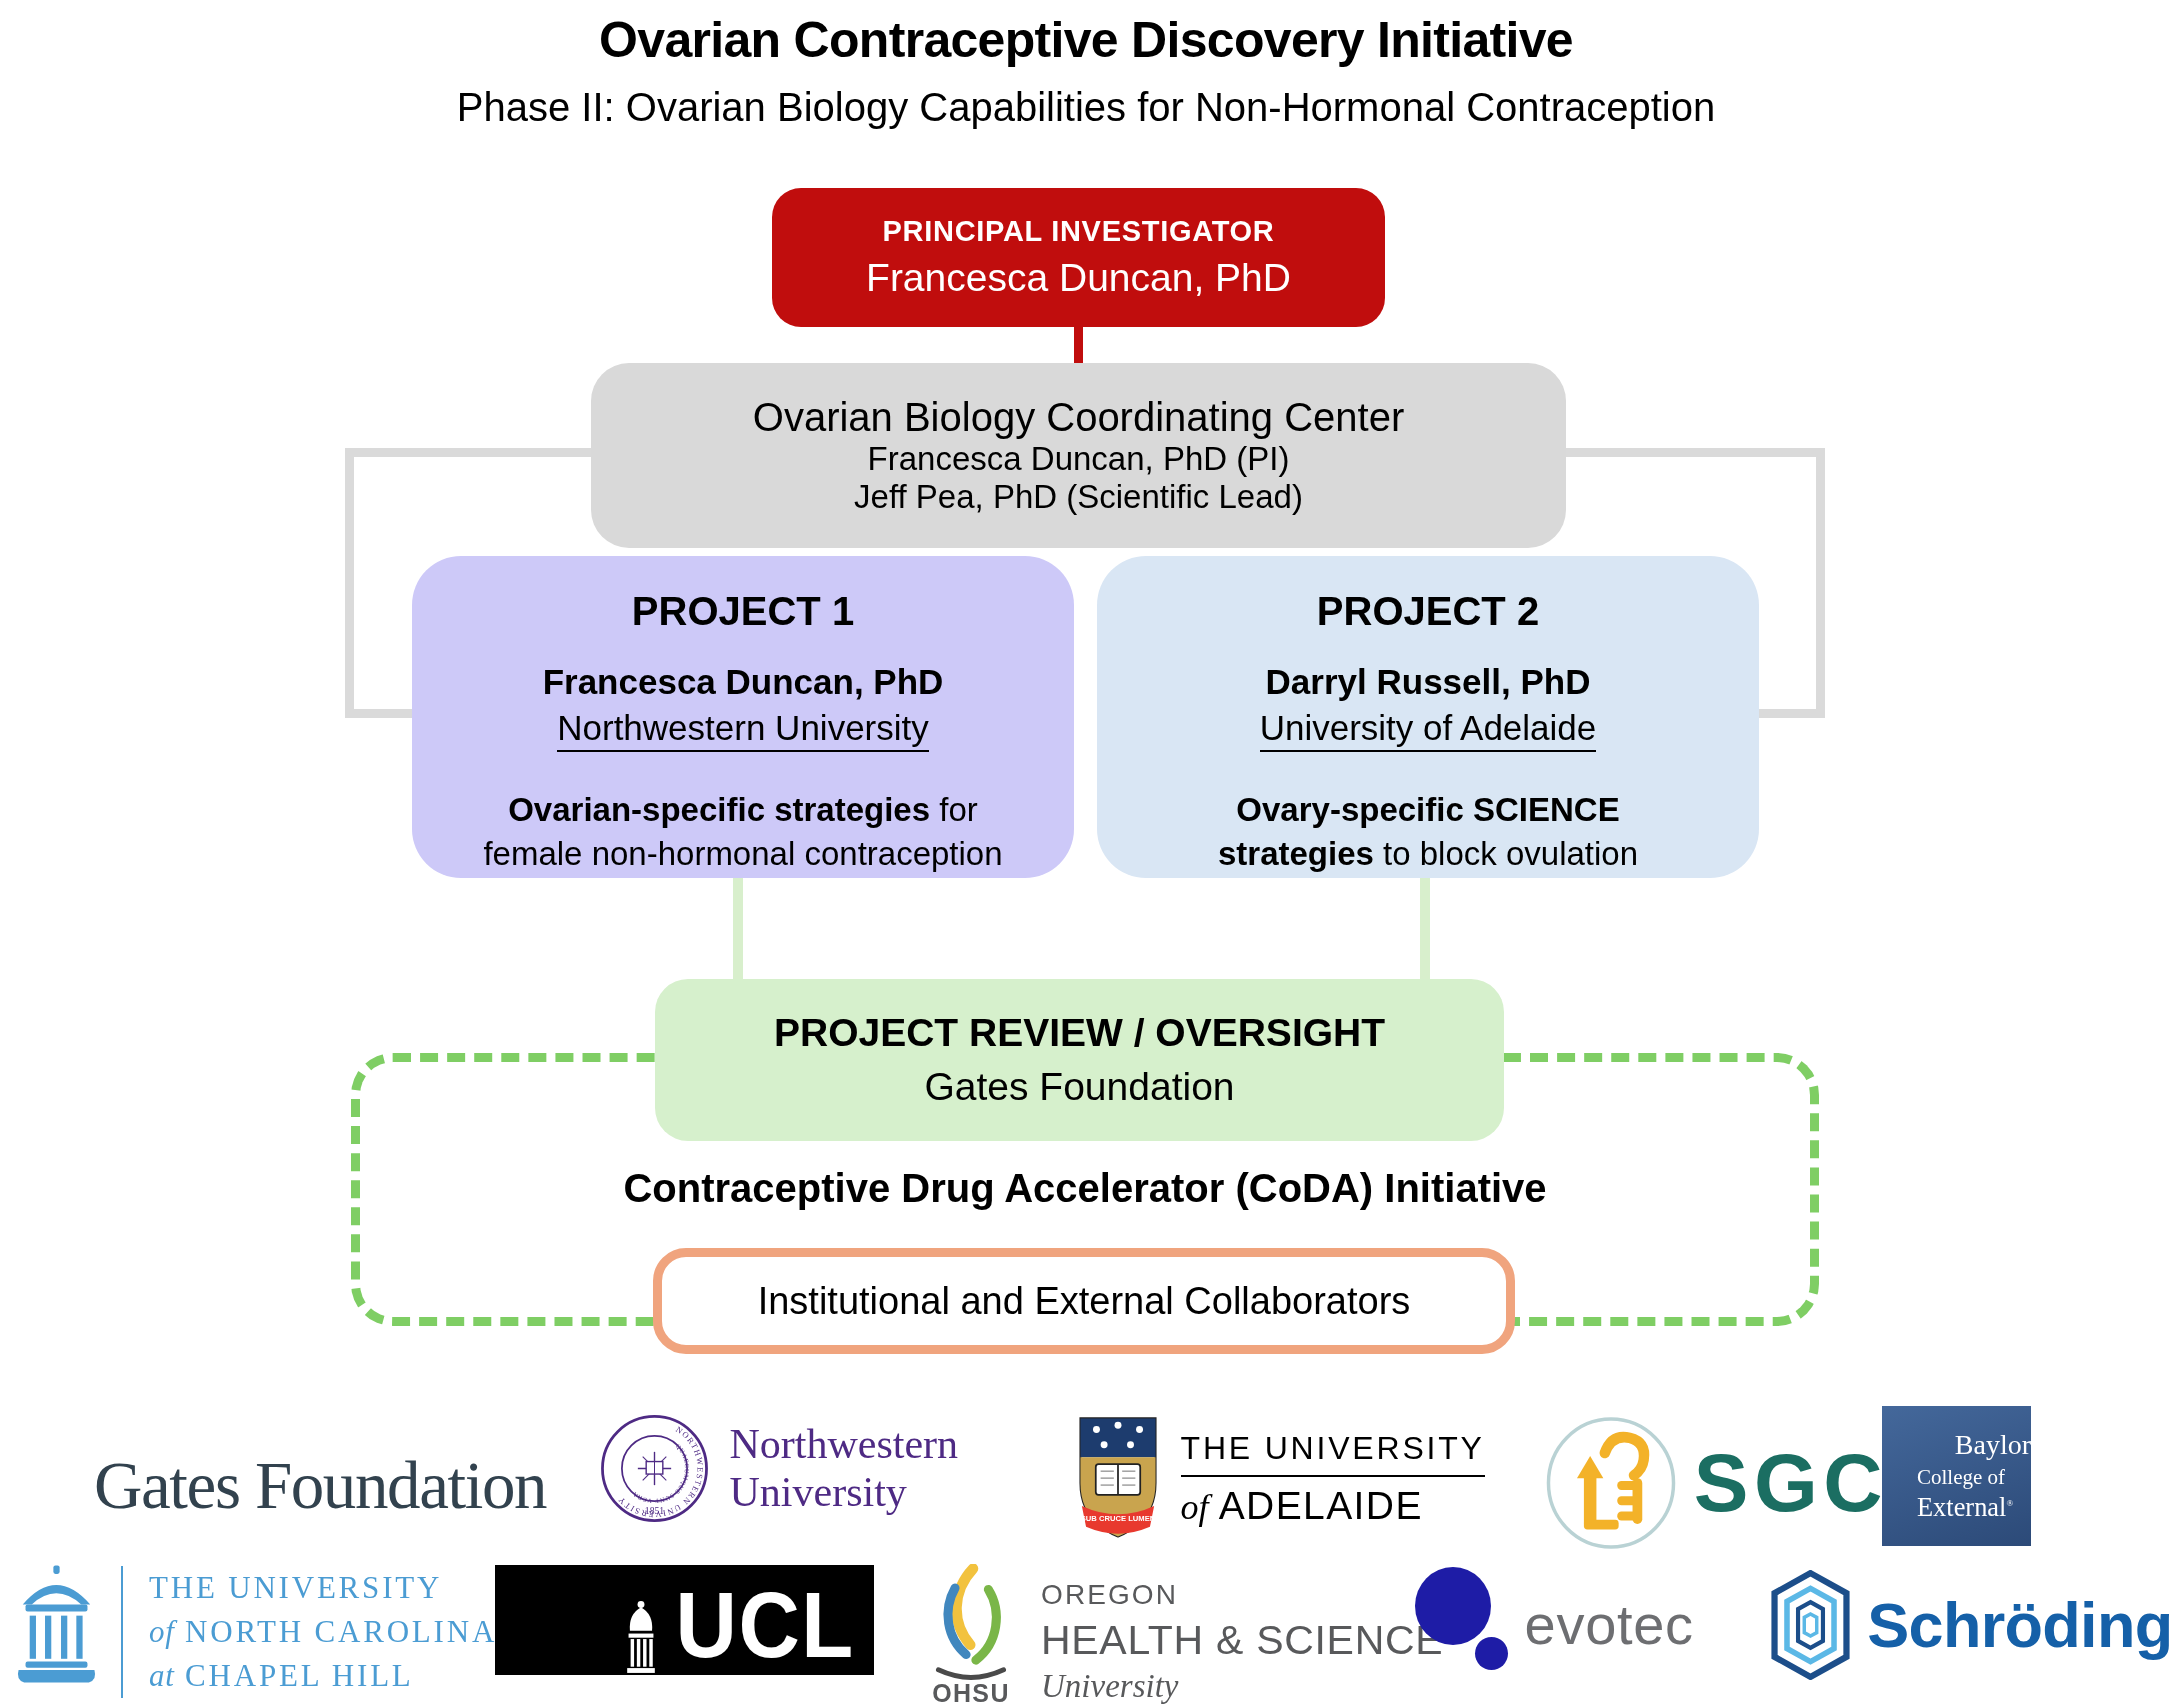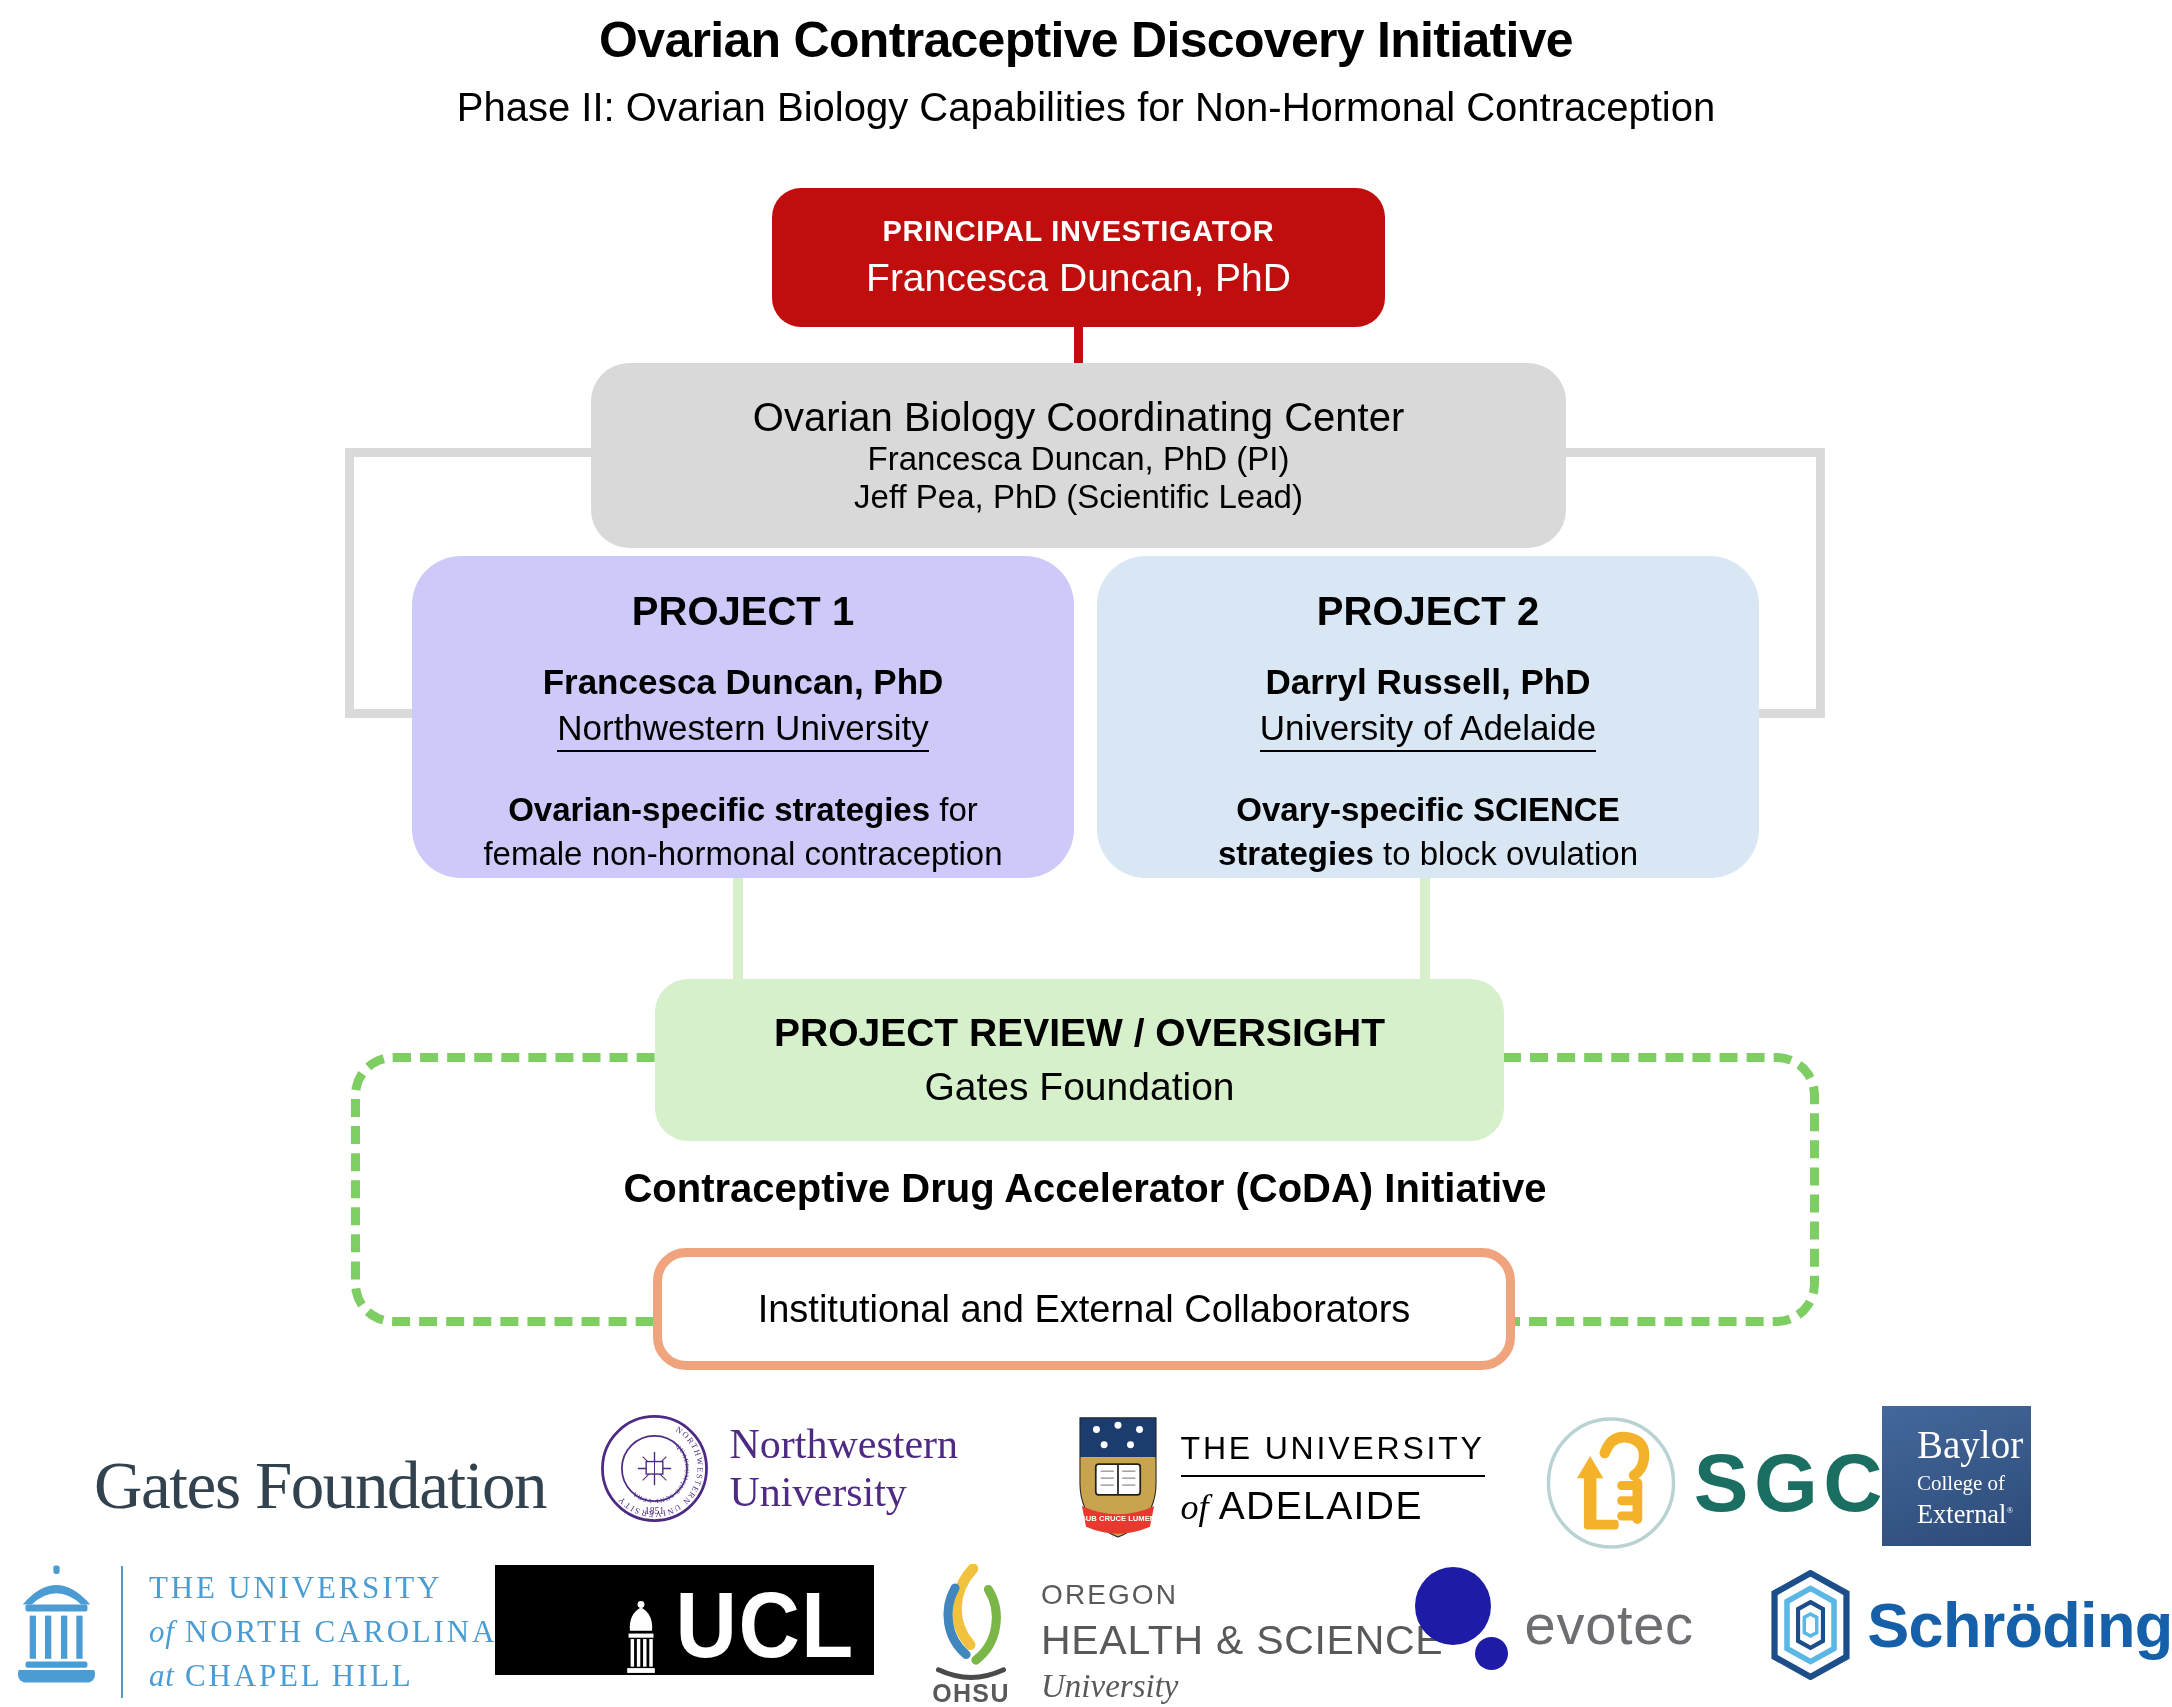--- a/index.html
+++ b/index.html
@@ -37,21 +37,21 @@
   .proj-focus b{font-weight:700;}
 
   .review-box{left:655px;top:979px;width:849px;height:162px;border-radius:33px;background:var(--review_green);gap:9.7px;z-index:2;}
   .review-title{font-size:39px;font-weight:700;}
   .review-org{font-size:39px;}
 
   .coda-dash{position:absolute;left:351px;top:1053px;width:1468px;height:273px;
              border:9px dashed var(--dash_green);border-radius:42px;z-index:1;box-sizing:border-box;}
   .coda-title{position:absolute;left:351px;top:1166px;width:1468px;text-align:center;
               font-size:40px;font-weight:700;z-index:2;}
-  .collab-box{left:653px;top:1248px;width:862px;height:122px;border-radius:33px;background:#fff;
+  .collab-box{left:653px;top:1248px;width:862px;height:106px;border-radius:33px;background:#fff;
               border:9px solid var(--collab_orange);z-index:2;box-sizing:border-box;}
   .collab-label{font-size:38px;}
 
   
   .logo{position:absolute;z-index:1;}
   .gates-logo{left:94px;top:1447px;font-family:"Liberation Serif",serif;font-size:67px;
               color:var(--gates_slate);letter-spacing:-1.4px;}
 
   .nw-logo{left:599px;top:1413px;display:flex;align-items:center;gap:19.5px;}
   .nw-word{font-family:"Liberation Serif",serif;color:var(--nw_purple);font-size:42px;line-height:1.12;}
@@ -62,21 +62,21 @@
   .adel-bottom{font-size:39px;letter-spacing:1.4px;margin-top:7px;}
   .adel-of{font-family:"Liberation Serif",serif;font-style:italic;font-size:36px;letter-spacing:0;}
 
   .sgc-logo{left:1545px;top:1417px;display:flex;align-items:center;gap:16.7px;}
   .sgc-word{font-size:82px;font-weight:700;color:var(--sgc_teal);letter-spacing:5.6px;}
 
   .baylor-logo{left:1882px;top:1406px;width:149px;height:140px;
                background:linear-gradient(160deg,#44689b 0%,#2c4a78 100%);
                color:#fff;font-family:"Liberation Serif",serif;
                display:flex;flex-direction:column;justify-content:center;padding-left:35px;box-sizing:border-box;}
-  .baylor-l1{font-size:39px;}
+  .baylor-l1{font-size:28px;text-align:right;}
   .baylor-l2{font-size:21px;margin-top:4.2px;}
   .baylor-l3{font-size:26.4px;margin-top:2.8px;}
   .baylor-mark{font-size:9px;vertical-align:super;}
 
   .unc-logo{left:12.5px;top:1564px;display:flex;align-items:center;gap:0;}
   .unc-divider{width:2.1px;height:132px;background:var(--unc_blue);margin:0 26.4px 0 21px;}
   .unc-text{font-family:"Liberation Serif",serif;color:var(--unc_blue);font-size:31px;
             letter-spacing:2.8px;line-height:1.42;}
   .unc-it{font-style:italic;letter-spacing:0.7px;}
 

